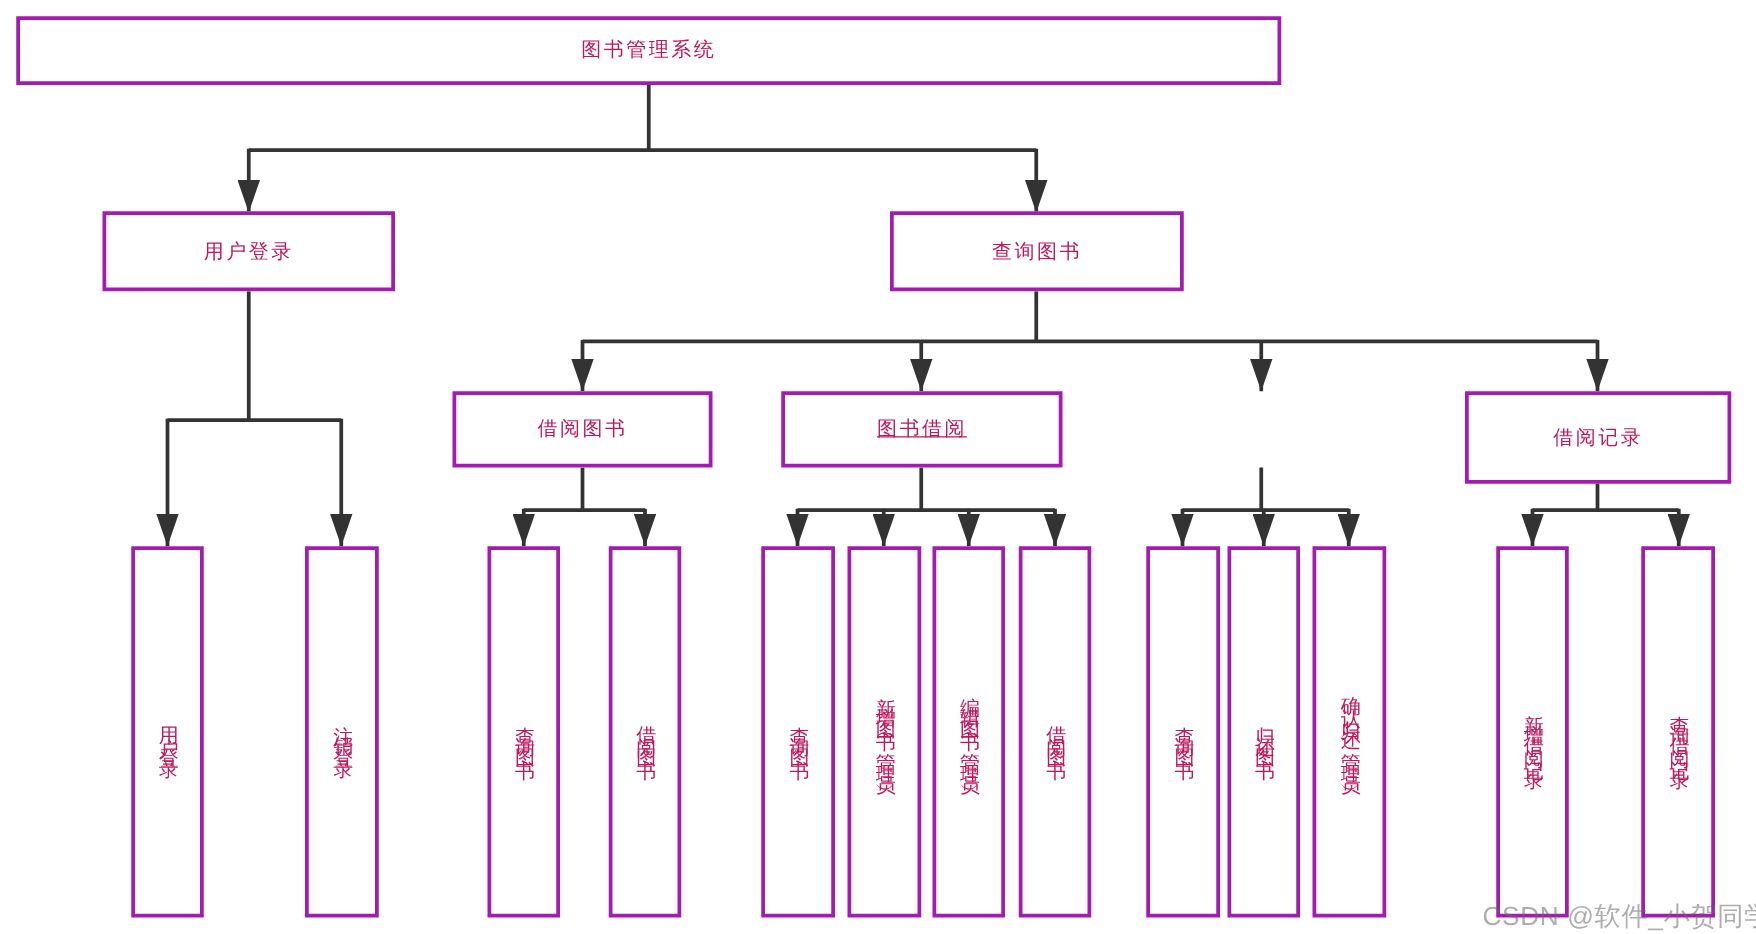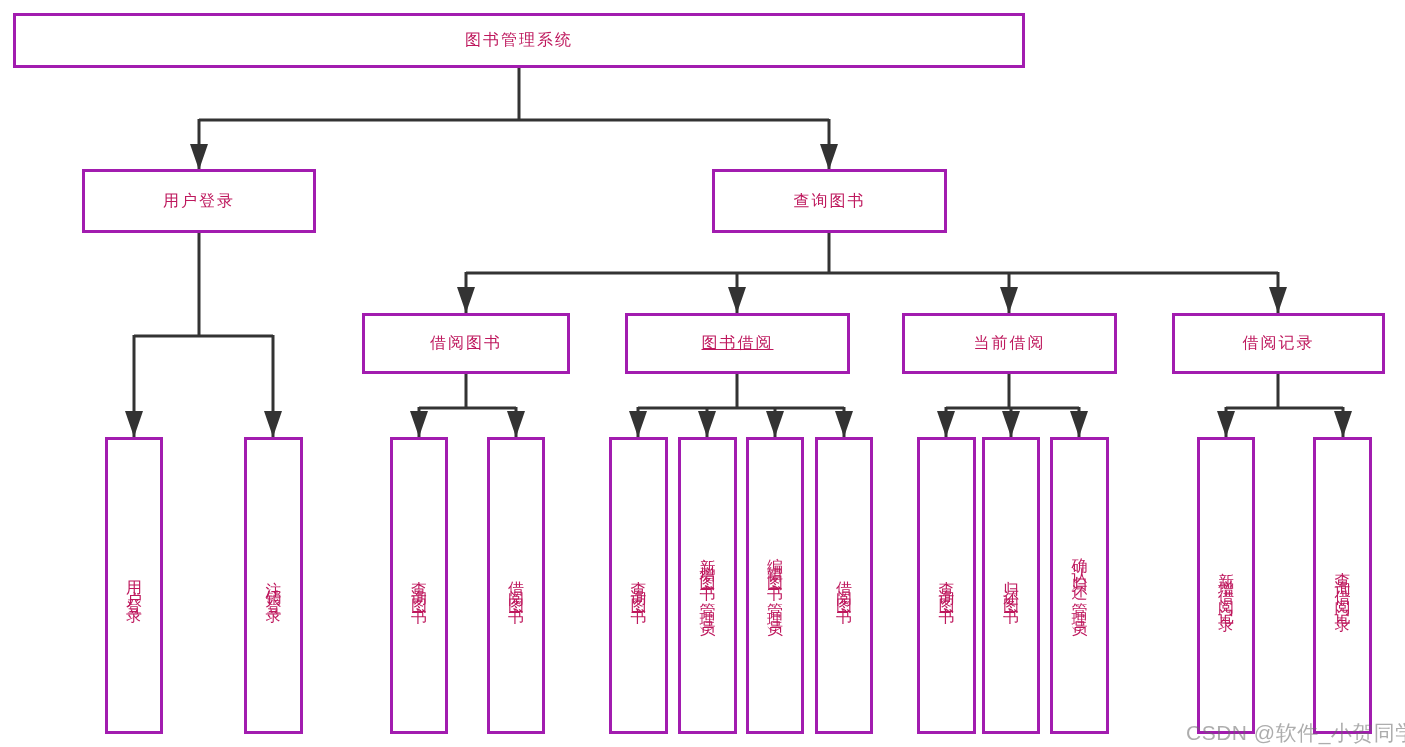--- a/index.html
+++ b/index.html
@@ -105,22 +105,21 @@
     </g>
   </svg>
 
   <div class="box h" style="left:13px; top:13px; width:1012px; height:55px;">图书管理系统</div>
 
   <div class="box h" style="left:82px; top:169px; width:234px; height:64px;">用户登录</div>
   <div class="box h" style="left:712px; top:169px; width:235px; height:64px;">查询图书</div>
 
   <div class="box h" style="left:362px; top:313px; width:208px; height:61px;">借阅图书</div>
   <div class="box h" style="left:625px; top:313px; width:225px; height:61px;text-decoration:underline;">图书借阅</div>
-  <div class="box h" style="left:902px; top:313px; width:215px; height:61px;">当前借阅</div>
-  <div class="box h" style="left:1172px; top:313px; width:213px; height:61px;">借阅记录</div>
+  <div class="box h" style="left:1172px; top:313px; width:213px; height:74px;">借阅记录</div>
 
   <div class="box v" style="left:105px; top:437px; width:58px; height:297px;">用户登录</div>
   <div class="box v" style="left:244px; top:437px; width:59px; height:297px;">注销登录</div>
 
   <div class="box v" style="left:390px; top:437px; width:58px; height:297px;">查询图书</div>
   <div class="box v" style="left:487px; top:437px; width:58px; height:297px;">借阅图书</div>
 
   <div class="box v" style="left:609px; top:437px; width:59px; height:297px;">查询图书</div>
   <div class="box v" style="left:678px; top:437px; width:59px; height:297px;">新增图书（管理员）</div>
   <div class="box v" style="left:746px; top:437px; width:58px; height:297px;">编辑图书（管理员）</div>

